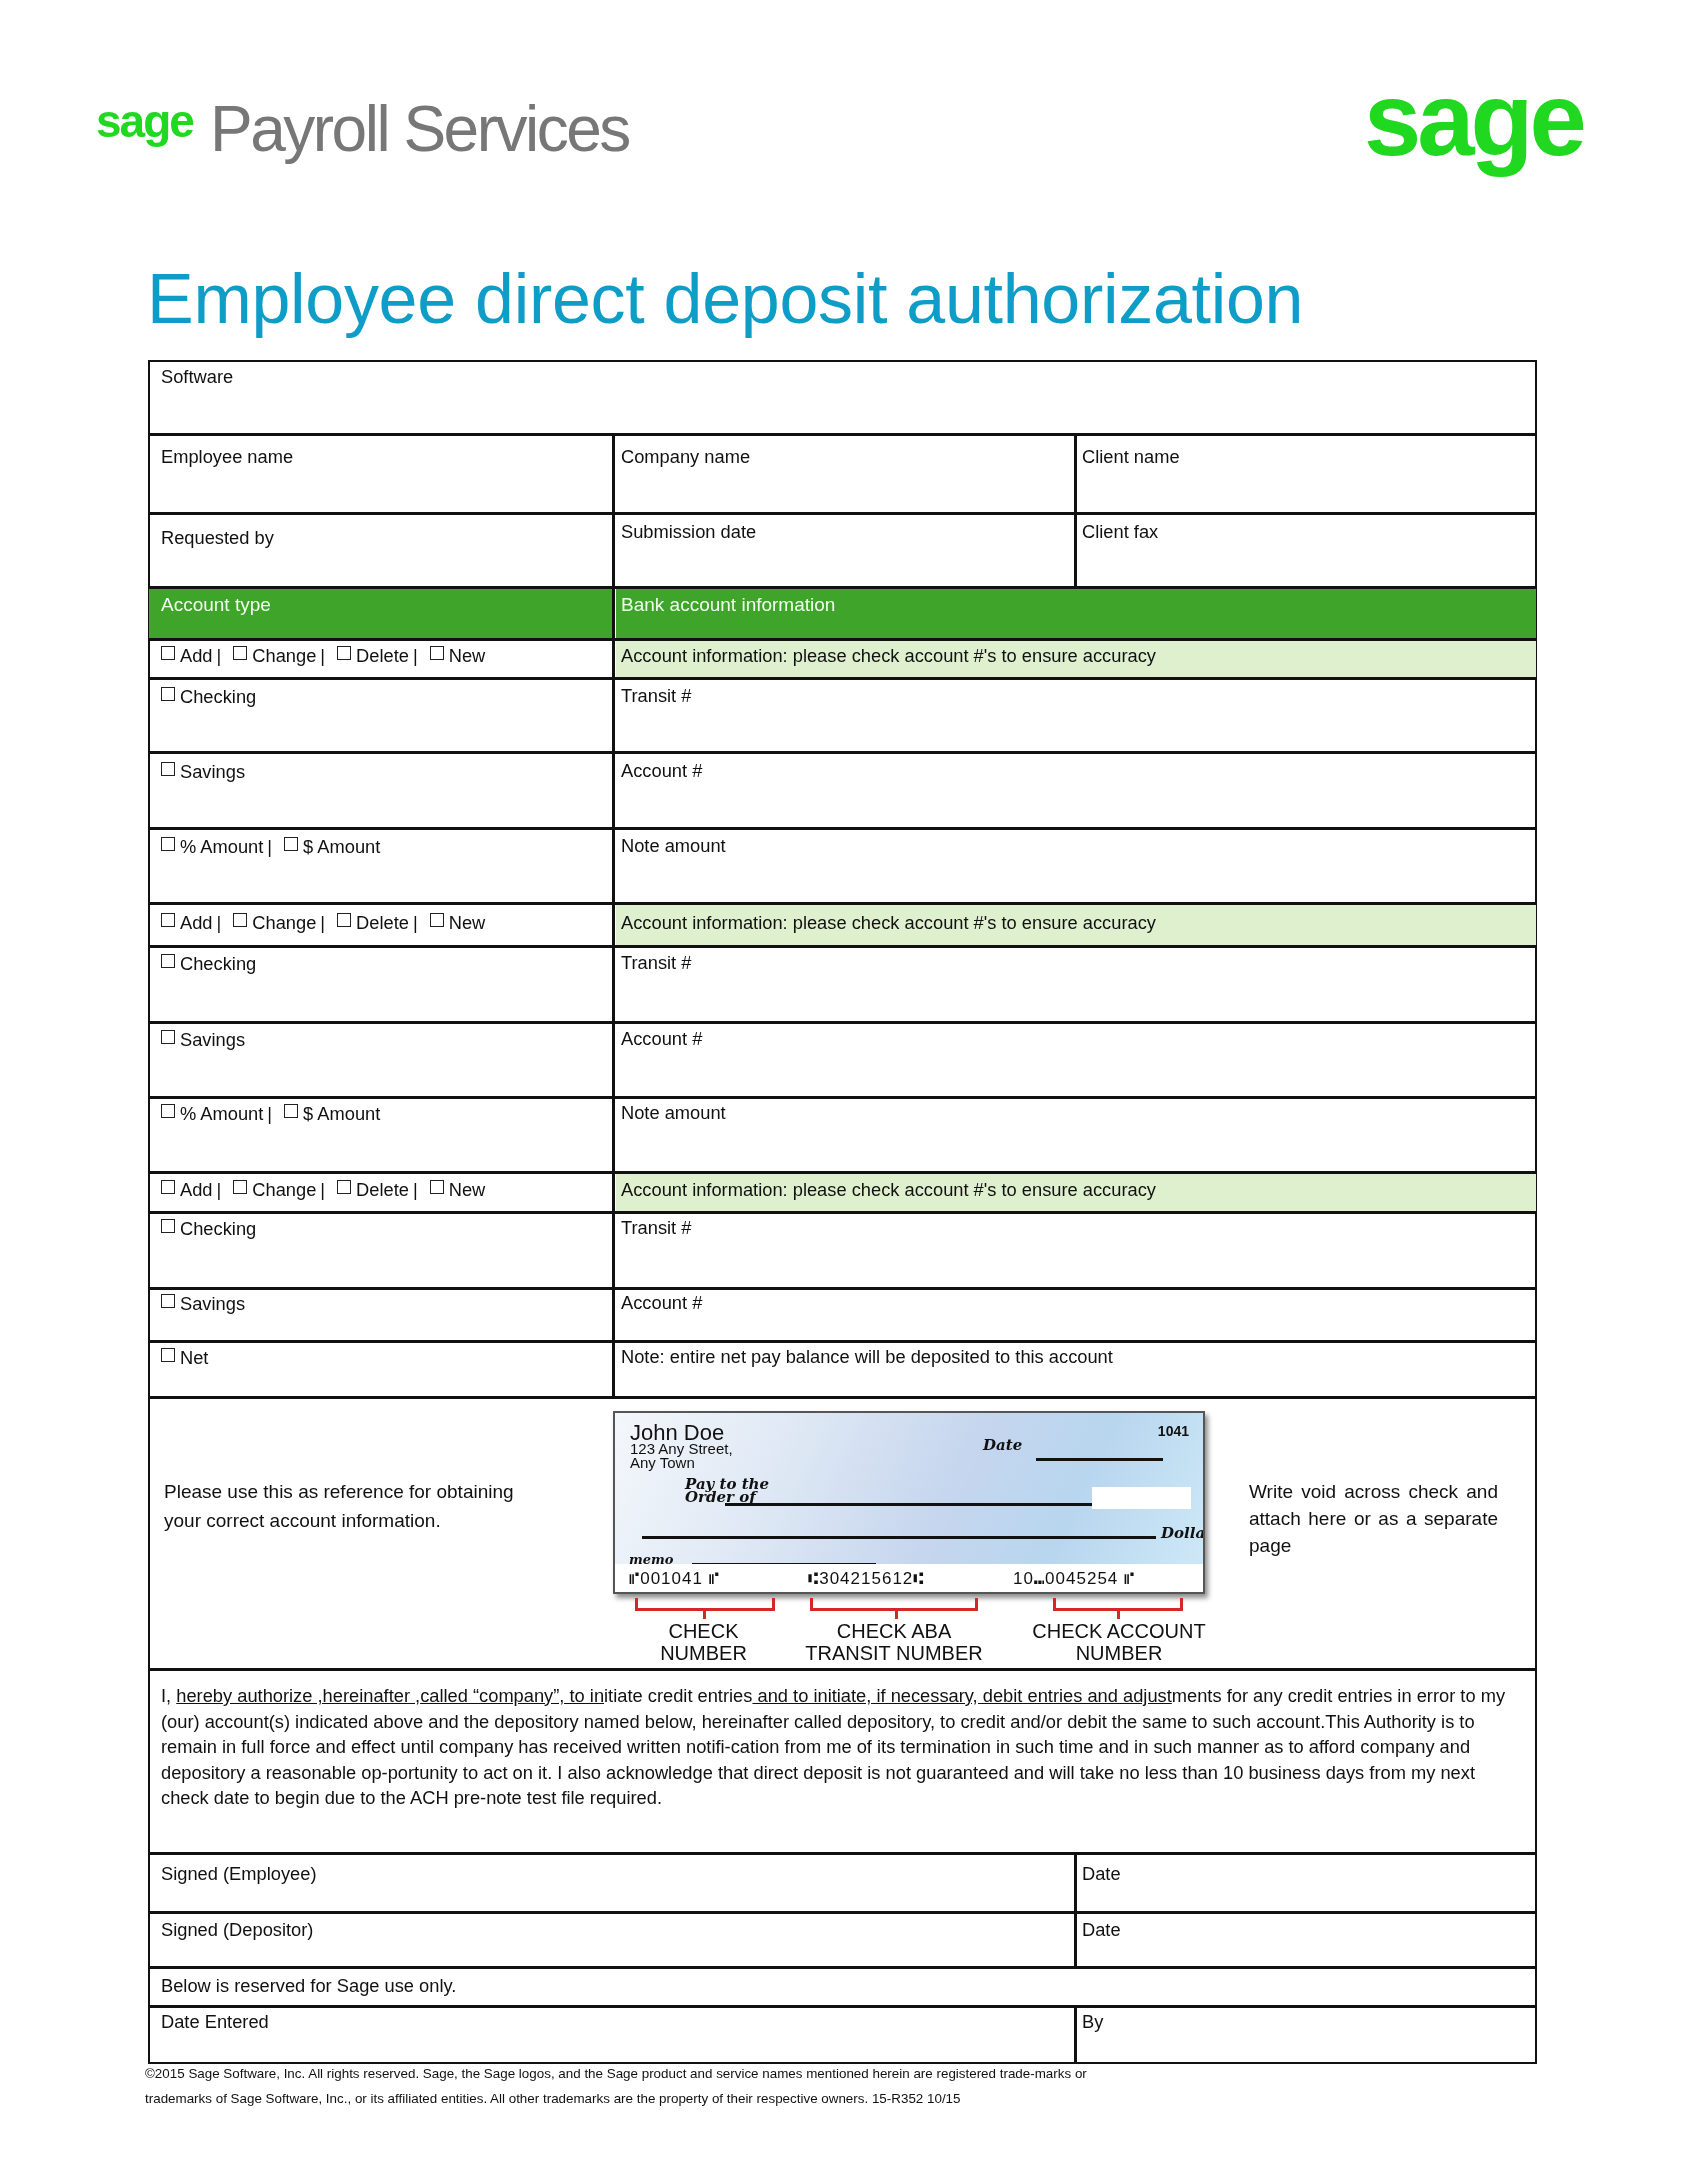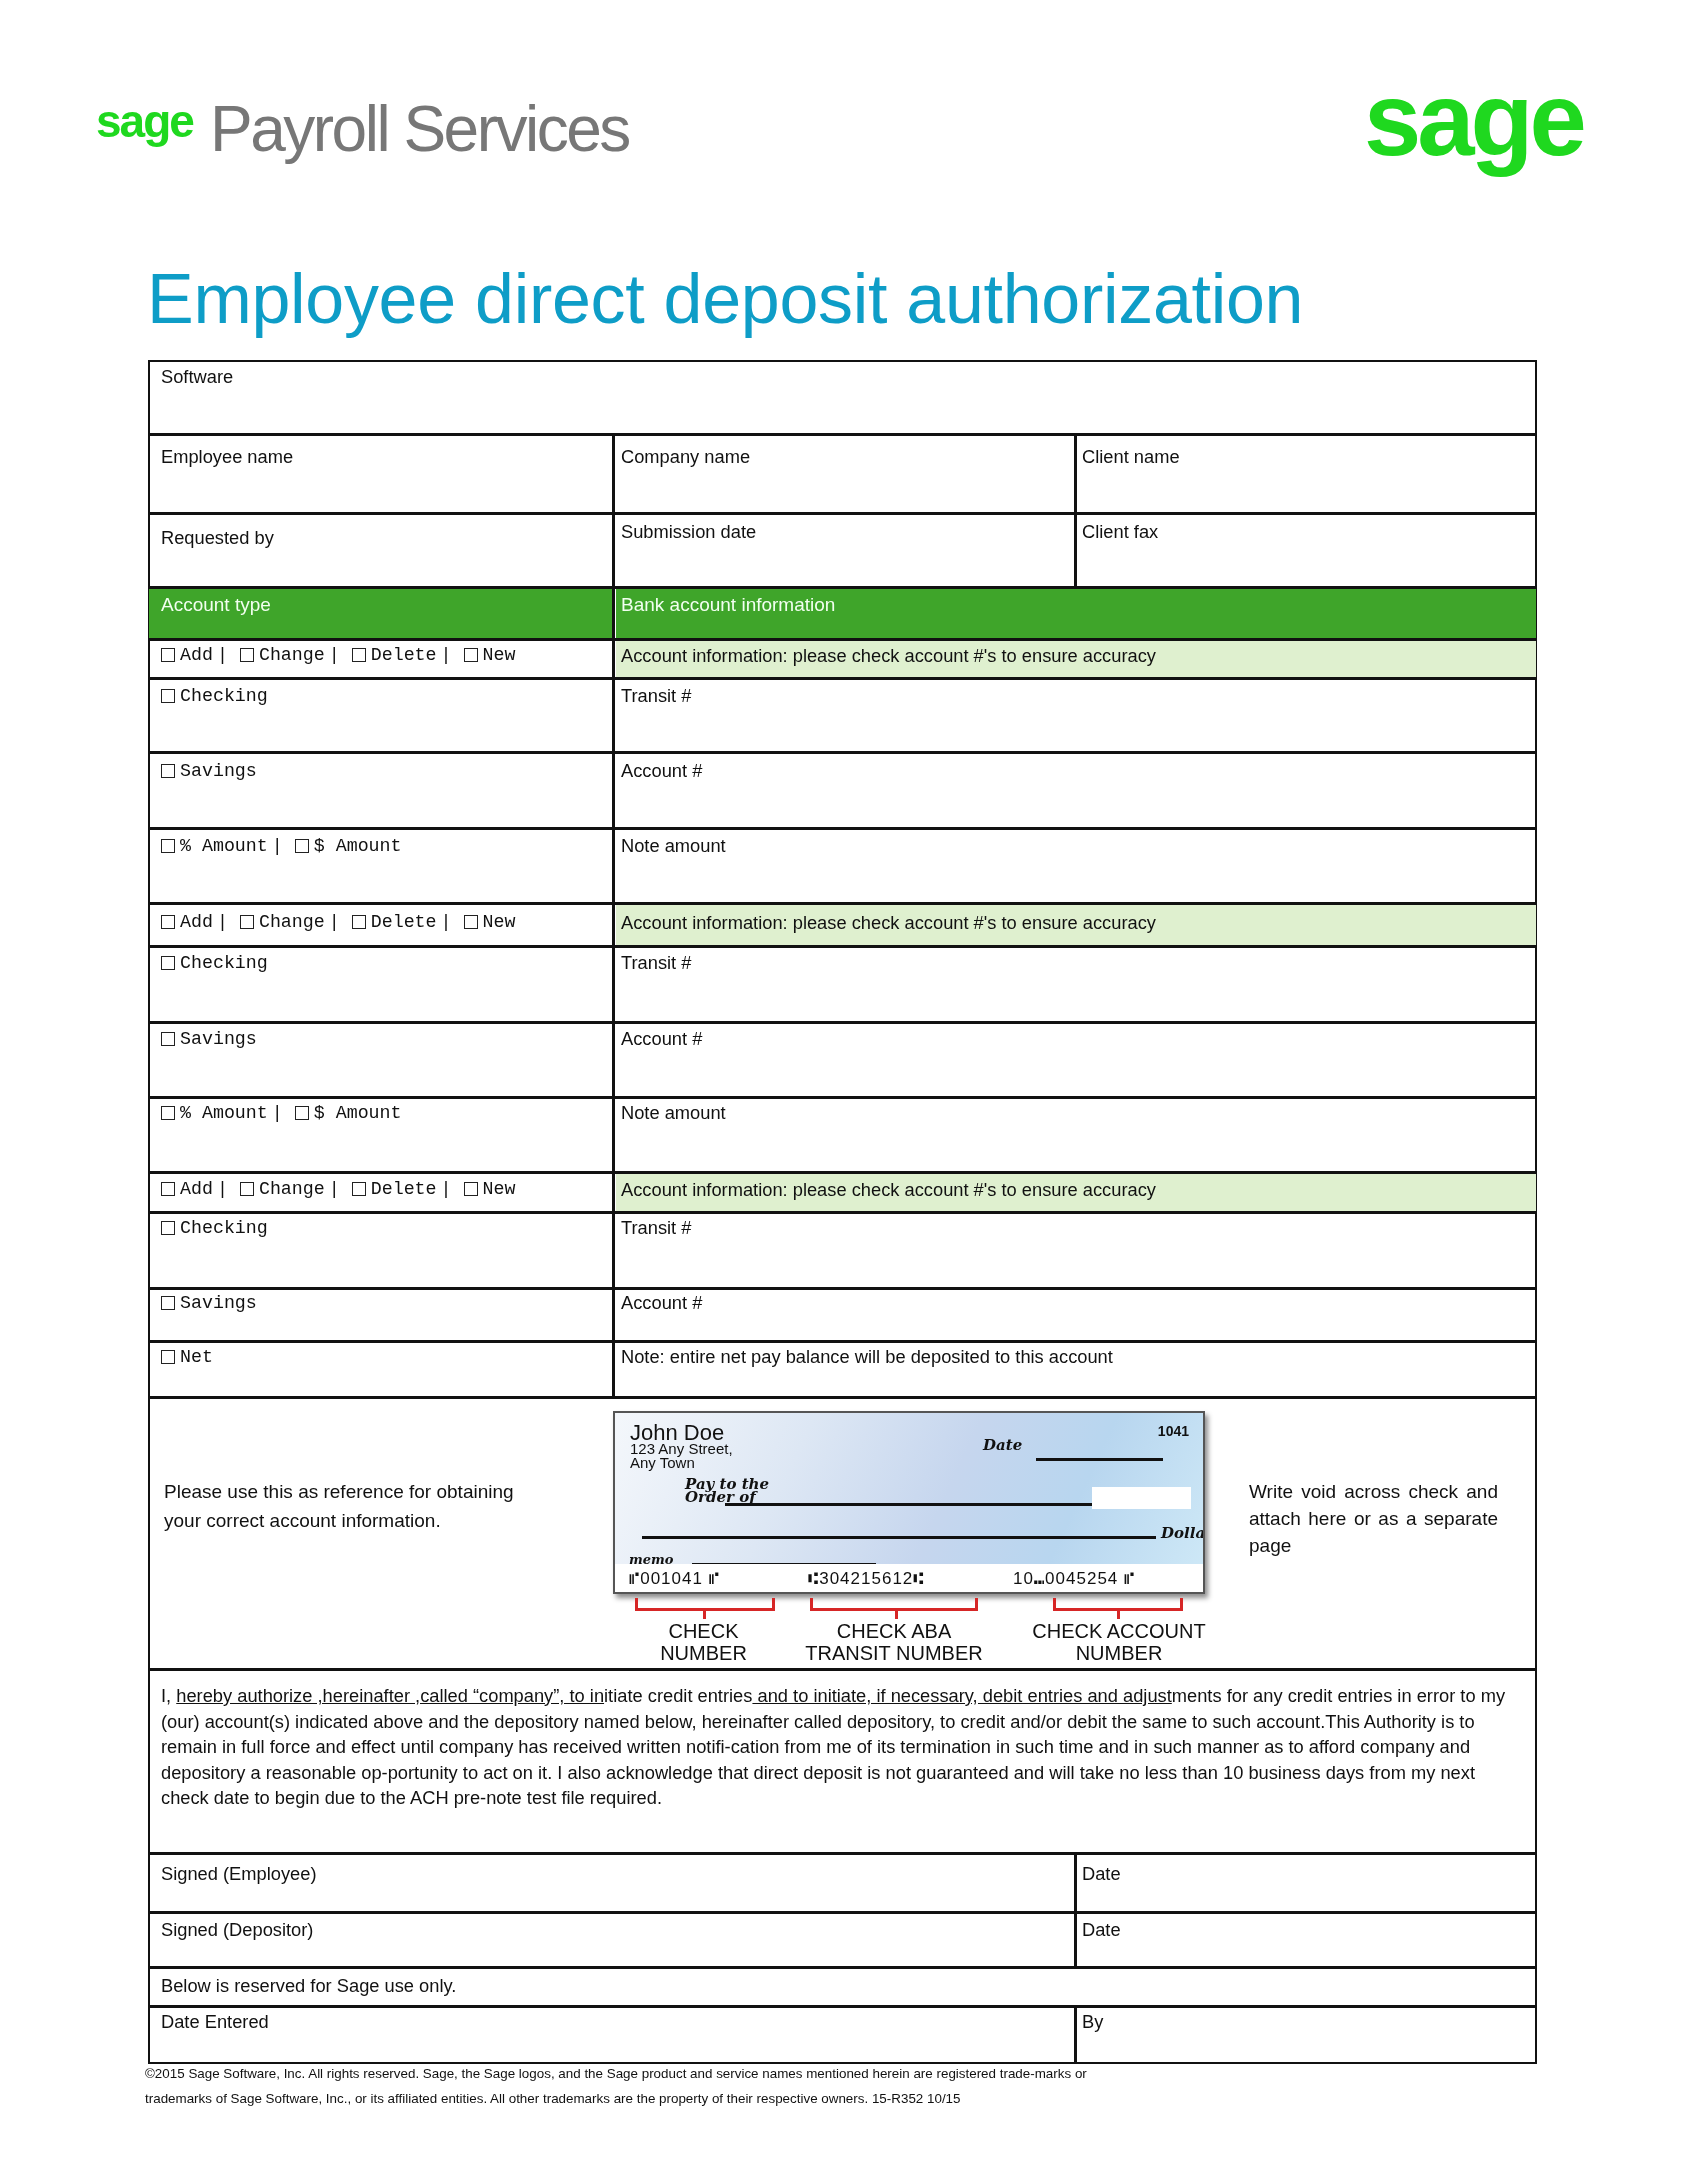--- a/index.html
+++ b/index.html
@@ -14,21 +14,21 @@
 
   
   .box { position:absolute; border:2.5px solid #111; box-sizing:border-box; }
   .hline { position:absolute; height:3px; background:#111; }
   .vline { position:absolute; width:3px; background:#111; }
   .cell-label { position:absolute; font-size:18.3px; color:#111; white-space:nowrap; }
   .green-header { position:absolute; background:#3fa52a; }
   .green-header-text { position:absolute; font-size:19px; color:#f2fff0; white-space:nowrap; }
   .band { position:absolute; background:#dff0cf; }
   .band-text { position:absolute; font-size:18.3px; color:#111; white-space:nowrap; }
-  .opt { position:absolute; font-size:18.3px; color:#111; white-space:nowrap; display:flex; align-items:flex-end;font-family:Liberation Mono, monospace; }
+  .opt { position:absolute; font-size:18.3px; color:#111; white-space:nowrap; display:flex; align-items:center; }
   .cb { display:inline-block; width:14px; height:14px; border:1.6px solid #222; box-sizing:border-box; margin-right:5px; position:relative; top:-3px; }
   .sep { margin:0 12px 0 4px; }
 
   .ref-text { position:absolute; font-size:19px; line-height:29px; color:#111; }
   .void-text { position:absolute; font-size:19px; line-height:27px; color:#111; text-align:justify; width:249px; }
 
   
   .check { position:absolute; left:613px; top:1411px; width:592px; height:183px; box-sizing:border-box;
            border:2px solid #555; box-shadow:3px 4px 5px rgba(0,0,0,0.45);
            background:linear-gradient(115deg, #f4f7fb 0%, #dde7f4 30%, #c6d6ee 55%, #b8d6ef 75%, #cfe9f7 100%); overflow:hidden; }

